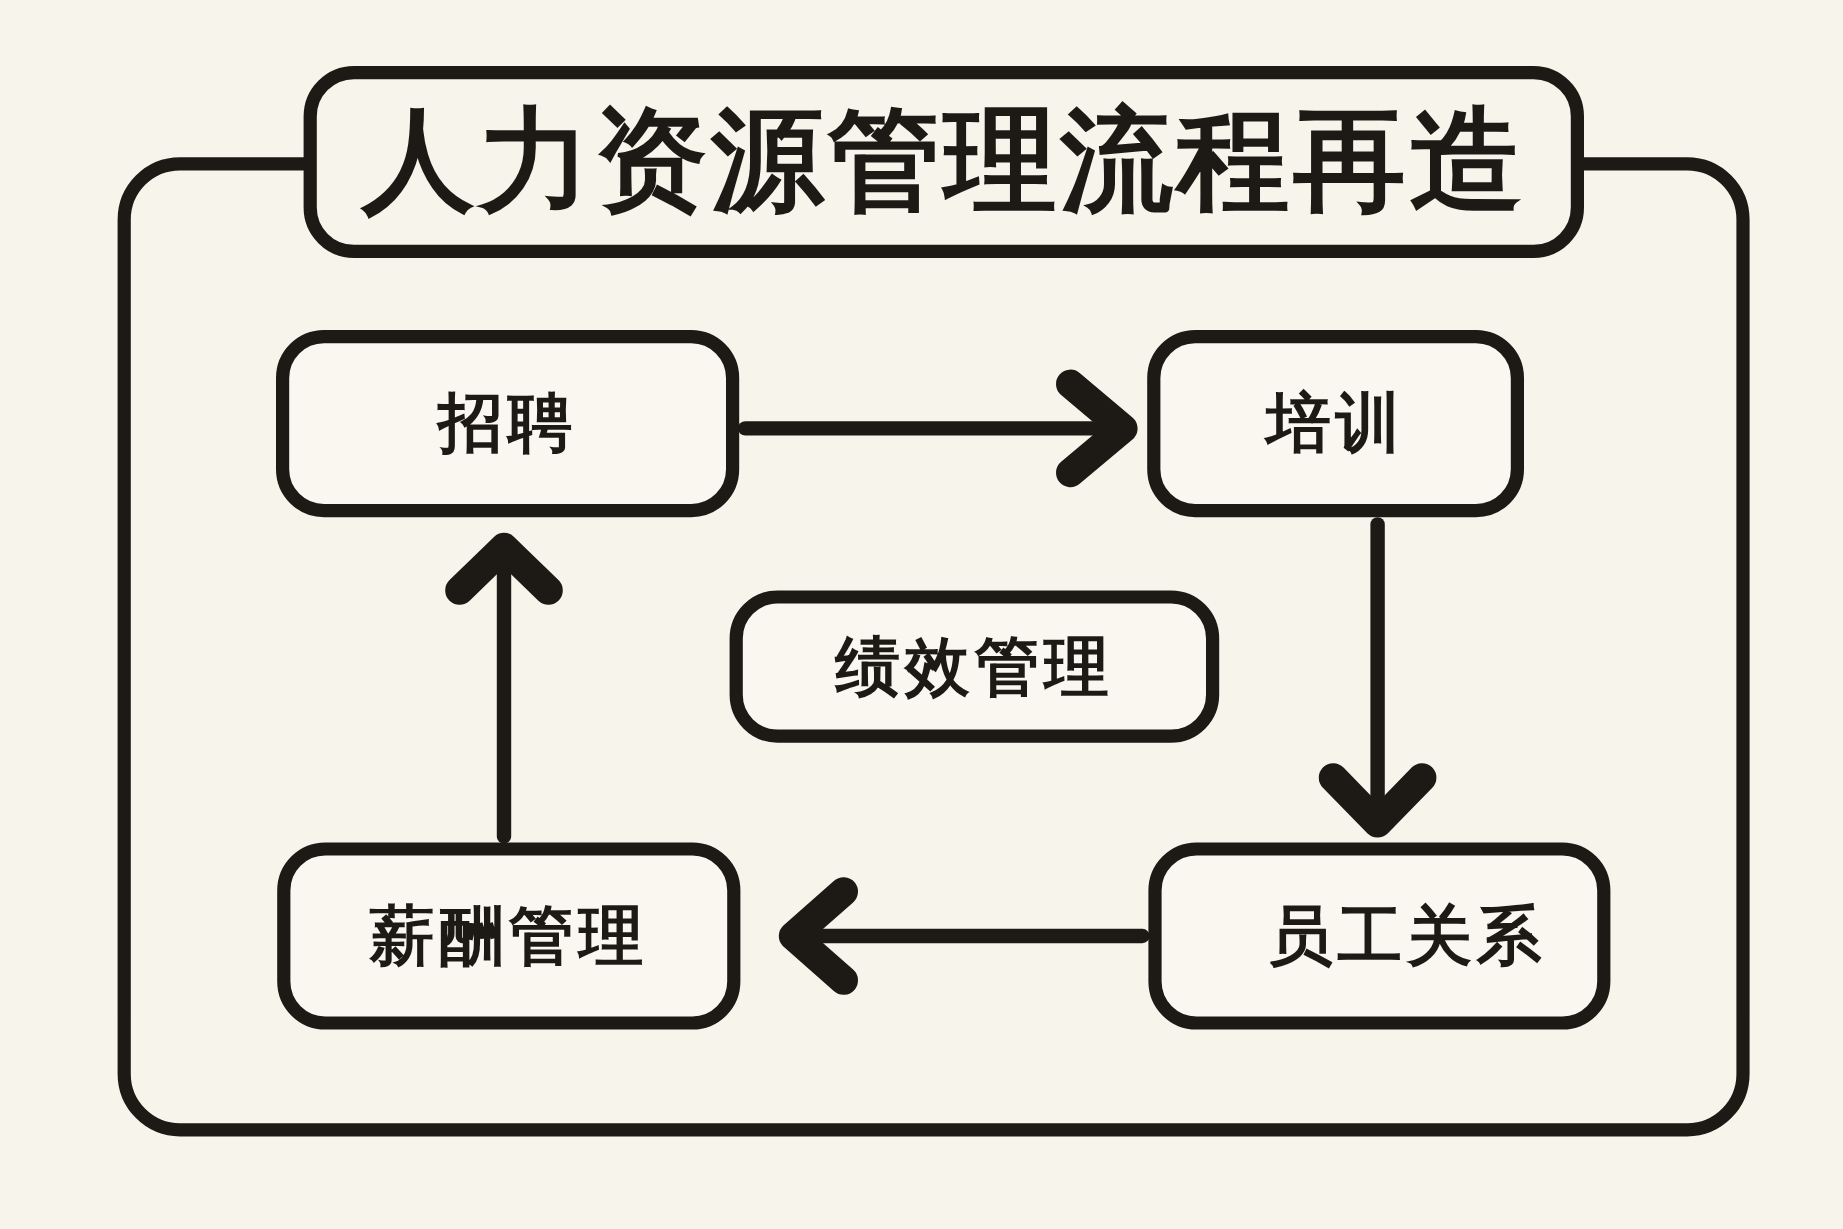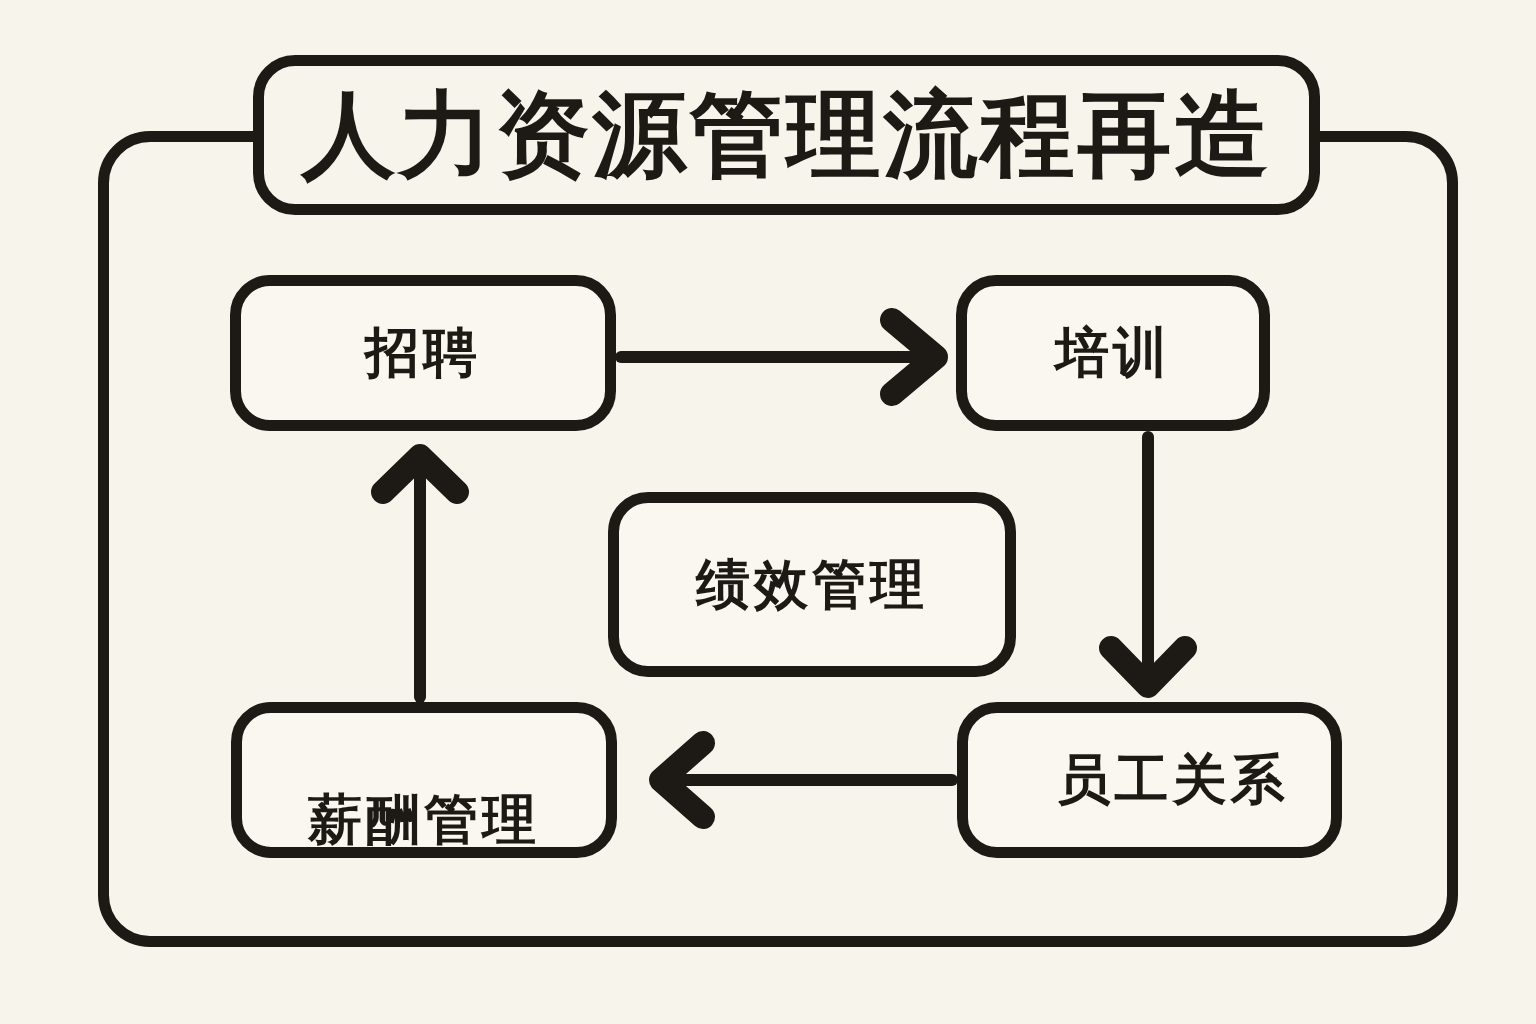--- a/index.html
+++ b/index.html
@@ -60,22 +60,22 @@
   .node-label {
     font-size: 54px;
     font-weight: 900;
     letter-spacing: 4px;
     color: var(--ink);
     white-space: nowrap;
     line-height: 1;
   }
   .node-recruitment        { left: 210px; top: 275px; width: 386px; height: 156px; }
   .node-training           { left: 936px; top: 275px; width: 314px; height: 156px; }
-  .node-performance        { left: 588px; top: 492px; width: 408px; height: 185px; }
-  .node-compensation       { left: 211px; top: 702px; width: 386px; height: 156px; align-items: flex-end; }
+  .node-performance        { left: 588px; top: 492px; width: 408px; height: 127px; }
+  .node-compensation       { left: 211px; top: 702px; width: 386px; height: 156px; }
   .node-employee-relations { left: 937px; top: 702px; width: 385px; height: 156px; padding-left: 46px; }
   .arrow-layer {
     position: absolute;
     left: 0; top: 0;
     width: 1536px; height: 1024px;
     pointer-events: none;
   }
 </style>
 </head>
 <body>

